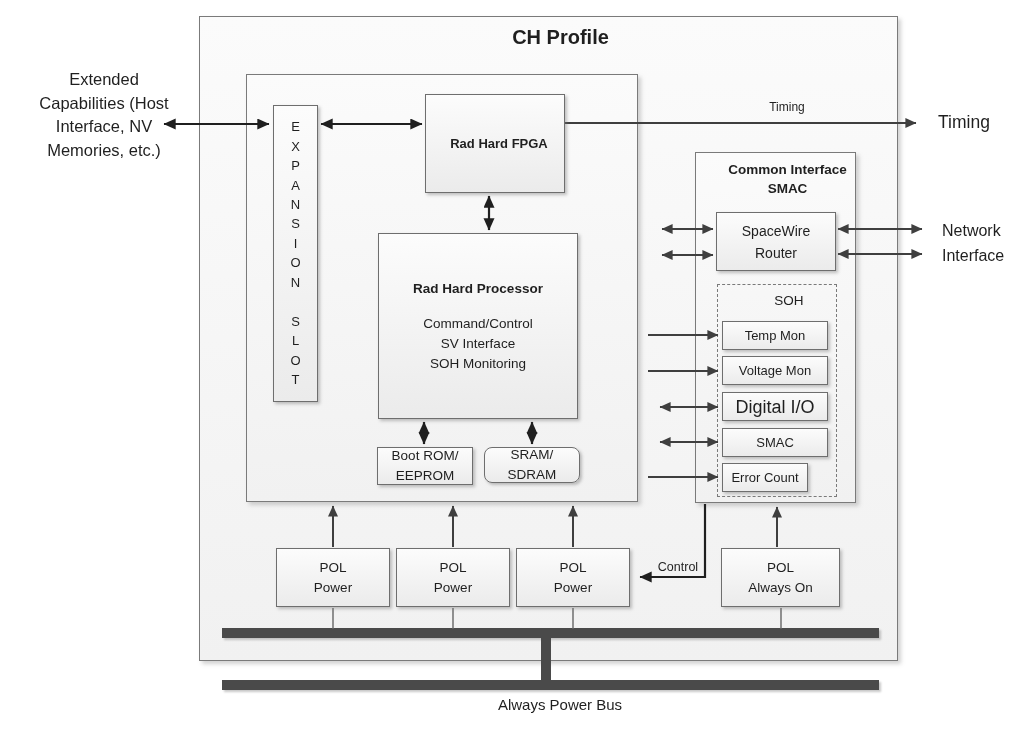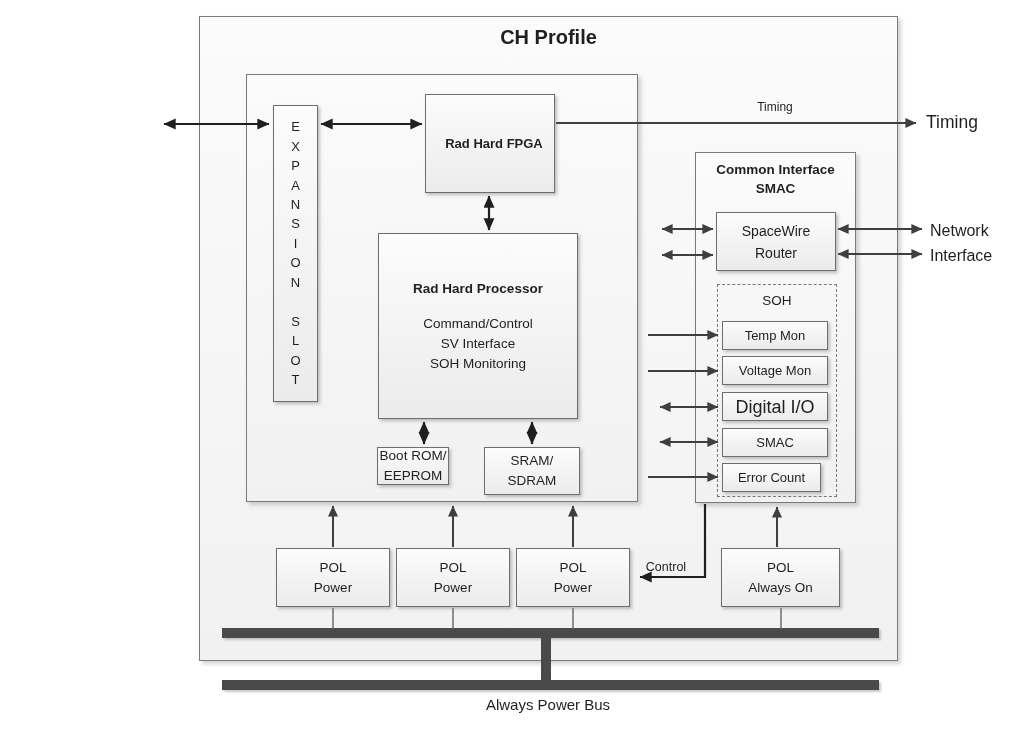--- a/index.html
+++ b/index.html
@@ -19,21 +19,21 @@
     box-shadow:2px 2px 3px rgba(120,120,120,.45);
     box-sizing:border-box;
     display:flex;align-items:center;justify-content:center;
     text-align:center;line-height:20px;font-size:13.5px;
   }
   .dashed{
     position:absolute;border:1.5px dashed #7a7a7a;background:transparent;
     box-sizing:border-box;
   }
   .ml{white-space:pre-line;}
-  .lbl{position:absolute;text-align:center;}
+  .lbl{position:absolute;text-align:center;margin-left:12px;}
   .bold{font-weight:bold;}
   .bar{position:absolute;background:#4a4a4a;box-shadow:2px 2px 2px rgba(120,120,120,.4);}
   svg.overlay{position:absolute;left:0;top:0;z-index:5;}
   .z6{z-index:6;}
   .z4{z-index:4;}
   .z2{z-index:2;}
 </style>
 </head>
 <body>
 
@@ -106,37 +106,37 @@
 S
 I
 O
 N</span>
     <span class="ml" style="margin-top:20px;">S
 L
 O
 T</span>
   </div>
 
-  <div class="box z6 bold" style="left:425px;top:94px;width:130px;height:99px;font-size:13px;padding-left:8px;">
+  <div class="box z6 bold" style="left:425px;top:94px;width:140px;height:99px;font-size:13px;padding-left:8px;">
     <span>Rad Hard FPGA</span>
   </div>
 
   <div class="box z6" style="left:378px;top:233px;width:200px;height:186px;flex-direction:column;">
     <span class="bold">Rad Hard Processor</span>
     <span class="ml" style="margin-top:15px;">Command/Control
 SV Interface
 SOH Monitoring</span>
   </div>
 
-  <div class="box z6 ml" style="left:377px;top:447px;width:72px;height:38px;">
+  <div class="box z6 ml" style="left:377px;top:447px;width:96px;height:38px;">
     <span class="ml">Boot ROM/
 EEPROM</span>
   </div>
 
-  <div class="box z6 ml" style="left:484px;top:447px;width:96px;height:48px;">
+  <div class="box z6 ml" style="left:484px;top:447px;width:96px;height:36px;border-radius:8px;">
     <span class="ml">SRAM/
 SDRAM</span>
   </div>
 
   <div class="lbl bold z6 ml" style="left:695px;top:160px;width:161px;font-size:13.5px;line-height:19px;">Common Interface
 SMAC</div>
 
   <div class="box z6 ml" style="left:716px;top:212px;width:120px;height:59px;font-size:14px;line-height:22px;">
     <span class="ml">SpaceWire
 Router</span>
@@ -149,41 +149,45 @@
   </div>
   <div class="box z6" style="left:722px;top:356px;width:106px;height:29px;font-size:13px;">
     <span>Voltage Mon</span>
   </div>
   <div class="box z6" style="left:722px;top:392px;width:106px;height:29px;font-size:18px;">
     <span>Digital I/O</span>
   </div>
   <div class="box z6" style="left:722px;top:428px;width:106px;height:29px;font-size:13px;">
     <span>SMAC</span>
   </div>
-  <div class="box z6" style="left:722px;top:463px;width:99px;height:29px;font-size:13px;">
+  <div class="box z6" style="left:722px;top:463px;width:86px;height:29px;font-size:13px;">
     <span>Error Count</span>
   </div>
 
   <div class="box z6 ml" style="left:276px;top:548px;width:114px;height:59px;">
     <span class="ml">POL
 Power</span>
   </div>
   <div class="box z6 ml" style="left:396px;top:548px;width:114px;height:59px;">
     <span class="ml">POL
 Power</span>
   </div>
   <div class="box z6 ml" style="left:516px;top:548px;width:114px;height:59px;">
     <span class="ml">POL
 Power</span>
   </div>
   <div class="box z6 ml" style="left:721px;top:548px;width:119px;height:59px;">
     <span class="ml">POL
 Always On</span>
   </div>
 
+  <div class="lbl z6 ml" style="left:12px;top:68px;width:160px;font-size:16.5px;line-height:23.5px;">Extended
+Capabilities (Host
+Interface, NV
+Memories, etc.)</div>
 
   <div class="lbl z6" style="left:745px;top:100px;width:60px;font-size:12px;">Timing</div>
 
   <div class="lbl z6" style="left:926px;top:112px;width:80px;font-size:17.5px;text-align:left;">Timing</div>
 
   <div class="lbl z6 ml" style="left:930px;top:218px;width:90px;font-size:16px;line-height:25px;text-align:left;">Network
 Interface</div>
 
   <div class="lbl z6" style="left:635px;top:560px;width:62px;font-size:12.5px;">Control</div>
 

